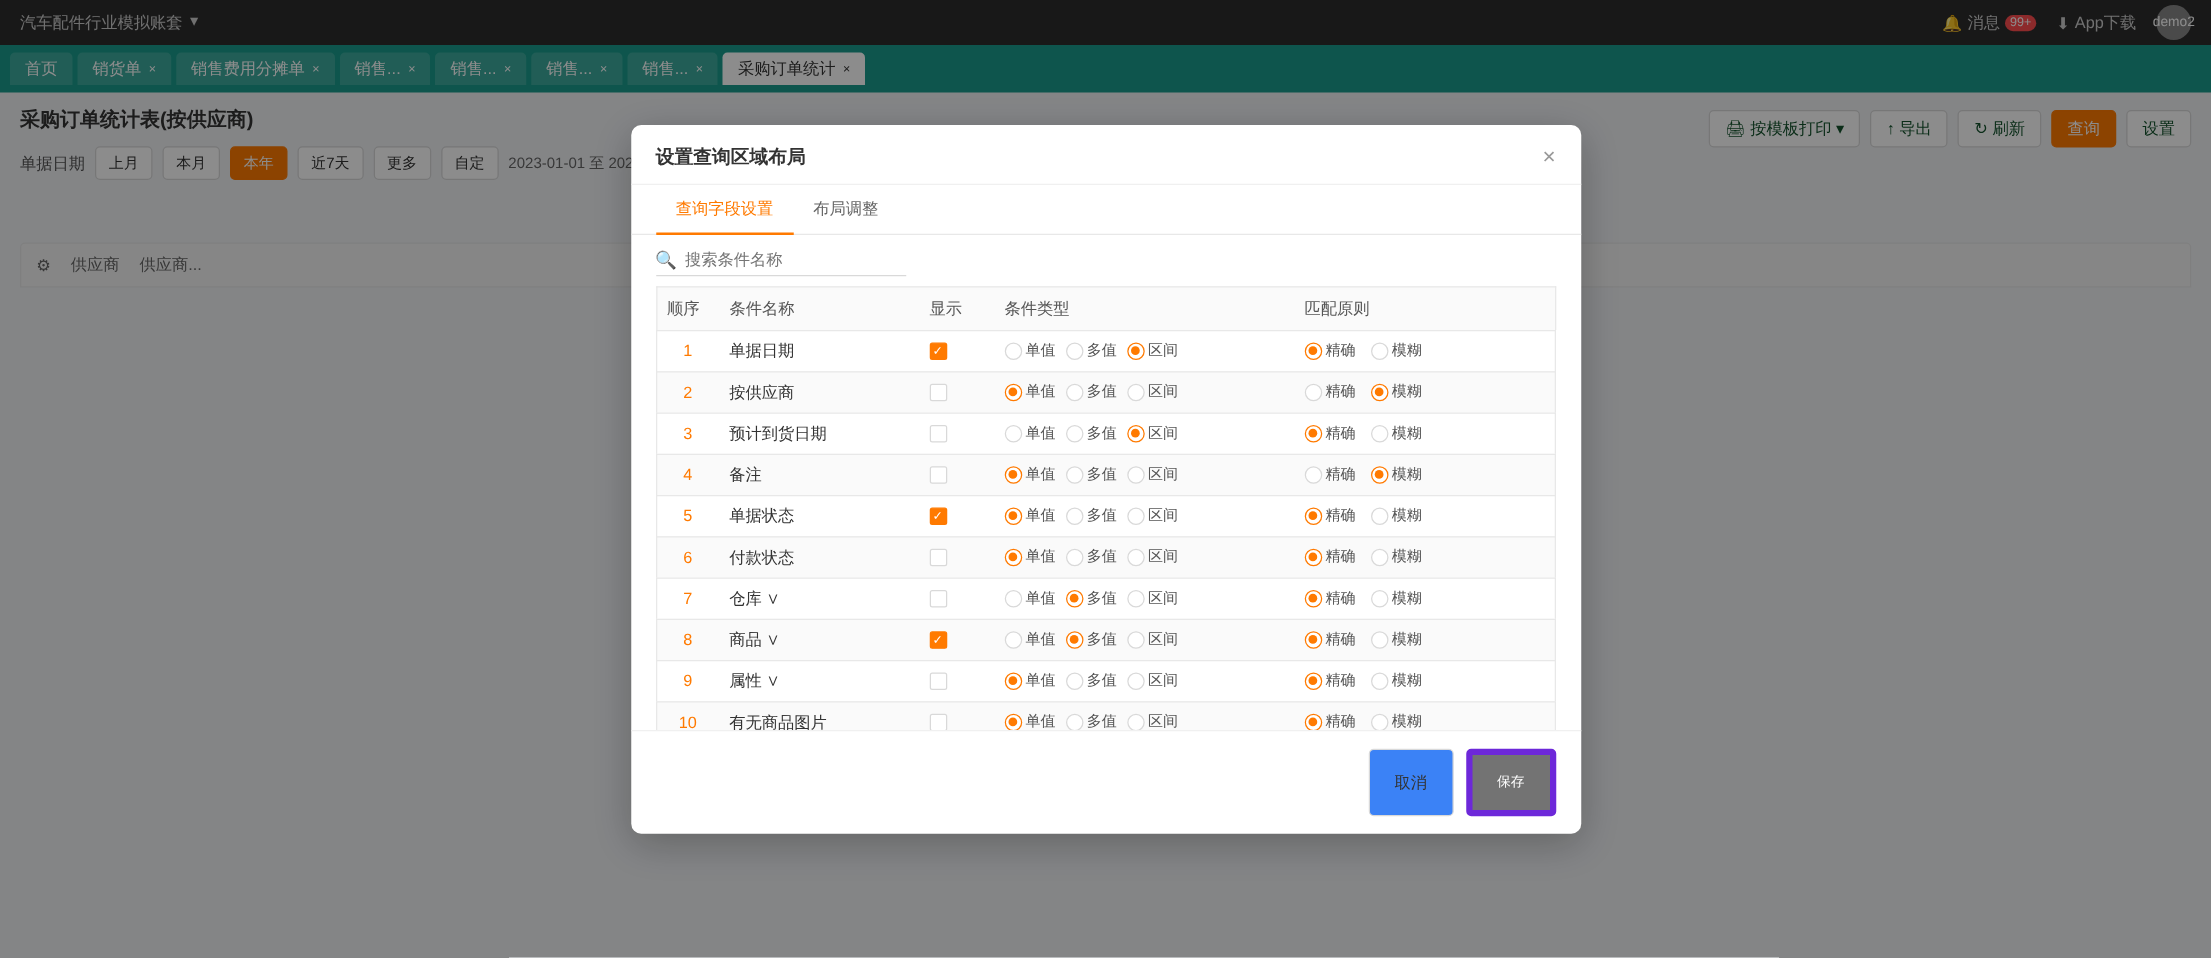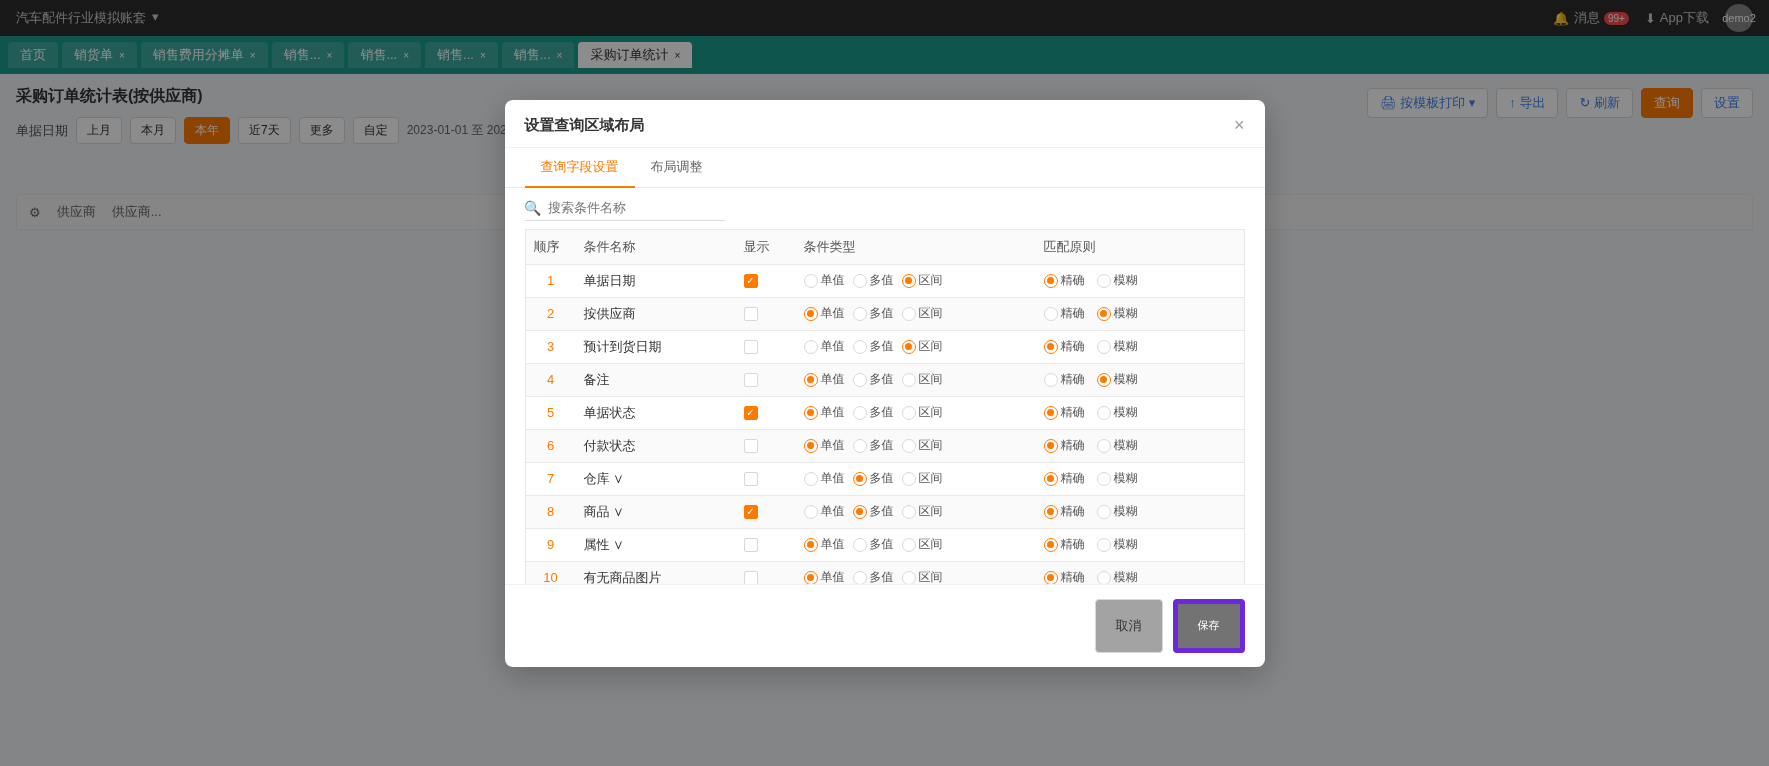--- a/index.html
+++ b/index.html
@@ -84,21 +84,21 @@
       align-items: center;
       gap: 8px;
     }
     .page-btn {
       padding: 5px 12px;
       border-radius: 4px;
       border: 1px solid #d9d9d9;
       background: #fff;
       font-size: 13px;
       cursor: pointer;
-      color: #3b82f6;
+      color: #14532d;
     }
     .page-btn.primary {
       background: #ff7a00;
       color: #fff;
       border-color: #ff7a00;
     }
 
     
     .table-header {
       display: flex;
@@ -283,21 +283,21 @@
       padding: 14px 20px;
       display: flex;
       justify-content: flex-end;
       gap: 10px;
       border-top: 1px solid #f0f0f0;
     }
     .btn-cancel {
       padding: 17px 20px;
       border: 1px solid #d9d9d9;
       border-radius: 4px;
-      background: #a3a3a3;
+      background: #3b82f6;
       color: #333;
       font-size: 13px;
       cursor: pointer;
     }
     .btn-save {
       padding: 6px 20px;
       border: 5px solid #6d28d9;
       border-radius: 4px;
       background: #737373;
       color: #fff;

